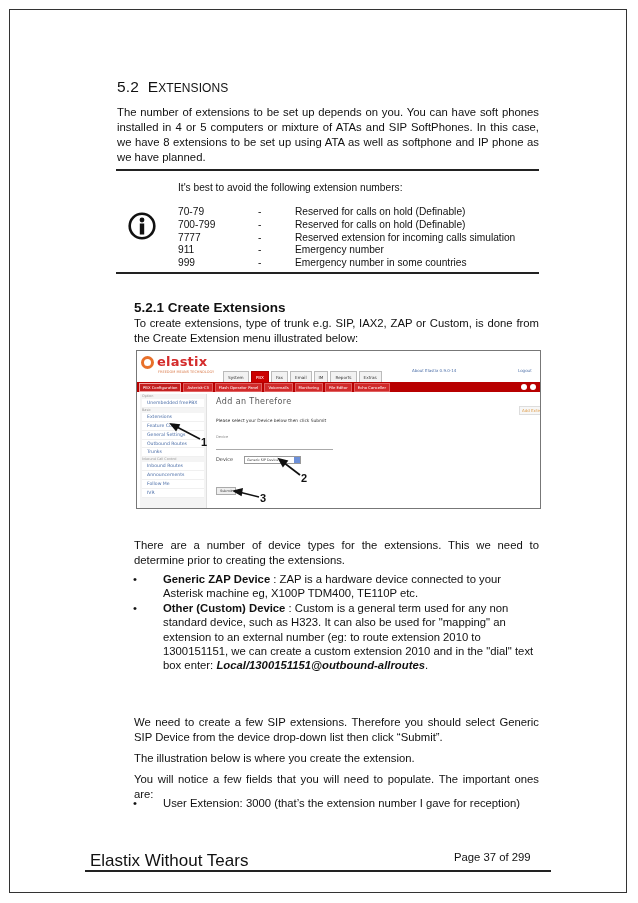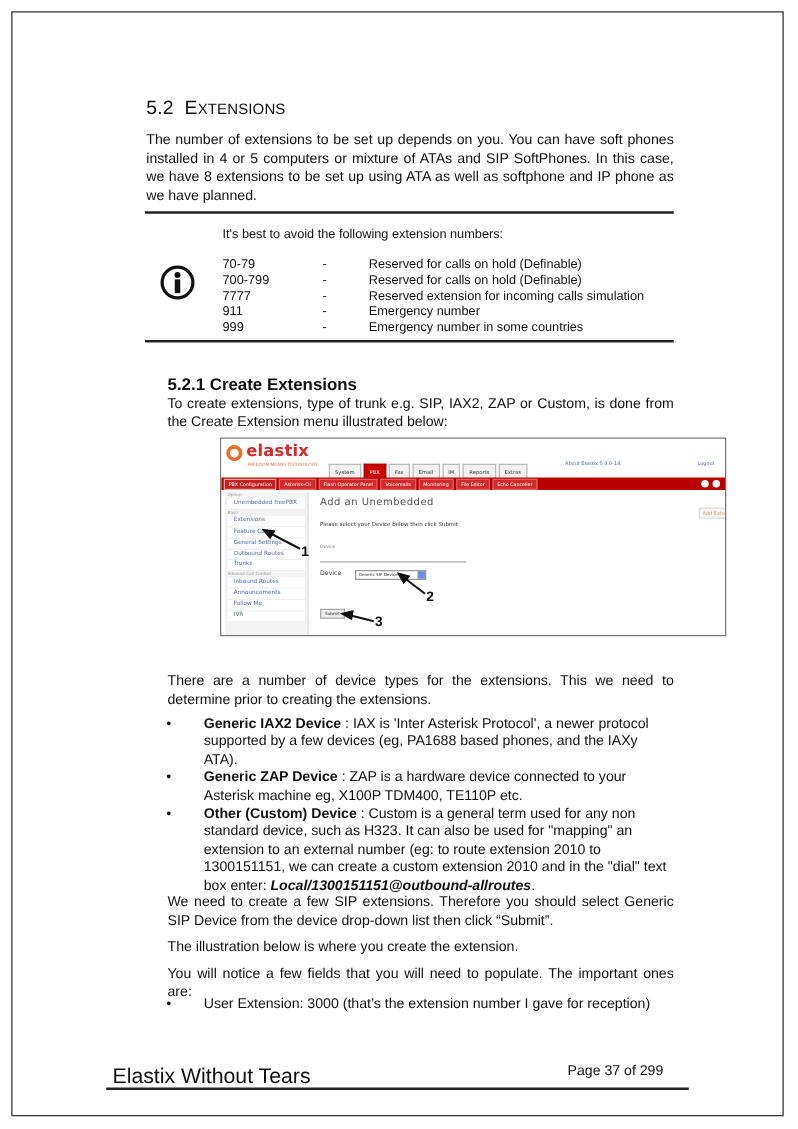--- a/index.html
+++ b/index.html
@@ -9,21 +9,21 @@
   .h2 { left:117px; top:78px; font-size:15.5px; font-weight:normal; letter-spacing:0.1px; }
   .h2 .sc { font-size:12px; }
   .p { font-size:11.3px; line-height:15px; text-align:justify; }
   .rule { position:absolute; height:2px; background:#222; }
   .note { font-size:10.2px; line-height:12.8px; }
   .note-row { display:flex; }
   .note-row .c1 { width:80px; }
   .note-row .c2 { width:37px; }
   .h3 { left:134px; top:300px; font-size:13.5px; font-weight:bold; }
   
-  .shot { position:absolute; left:136px; top:350px; width:403px; height:157px; border:1px solid #777; background:#fff; overflow:hidden; font-family:"DejaVu Sans", sans-serif;margin-left:40px; }
+  .shot { position:absolute; left:136px; top:350px; width:403px; height:157px; border:1px solid #777; background:#fff; overflow:hidden; font-family:"DejaVu Sans", sans-serif; }
   .shot .hdr { position:absolute; left:0; top:0; width:100%; height:31px; background:#fff; }
   .logo-circle { position:absolute; left:4px; top:5px; width:13px; height:13px; border-radius:50%; border:3px solid #e8702a; box-sizing:border-box; }
   .logo-text { position:absolute; left:20px; top:3px; font-size:13px; font-weight:bold; color:#d42b2b; letter-spacing:0.2px; }
   .logo-sub { position:absolute; left:21px; top:19px; font-size:3.5px; color:#d97a4a; }
   .tabs { position:absolute; left:86px; top:20px; display:flex; }
   .tab { font-size:4.2px; padding:2px 4px; margin-right:2px; border:1px solid #bbb; border-bottom:none; background:#f2f2f2; color:#333; height:7px; line-height:7px; }
   .tab.active { background:#c00; color:#fff; border-color:#a00; }
   .about { position:absolute; left:275px; top:17px; font-size:4px; color:#4a6da7; }
   .logout { position:absolute; left:381px; top:17px; font-size:4px; color:#4a6da7; }
   .subbar { position:absolute; left:0; top:31px; width:100%; height:10px; background:#b80000; display:flex; align-items:center; }
@@ -141,21 +141,21 @@
     <div class="it">Feature Codes</div>
     <div class="it">General Settings</div>
     <div class="it">Outbound Routes</div>
     <div class="it">Trunks</div>
     <div class="sec">Inbound Call Control</div>
     <div class="it">Inbound Routes</div>
     <div class="it">Announcements</div>
     <div class="it">Follow Me</div>
     <div class="it">IVR</div>
   </div>
-  <div class="main-title">Add an Unembedded</div>
+  <div class="main-title">Add an Therefore</div>
   <div class="main-msg">Please select your Device below then click Submit</div>
   <div class="main-lbl">Device</div>
   <div class="main-hr"></div>
   <div class="dev-lbl">Device</div>
   <div class="dev-sel">
     <span>Generic SIP Device</span>
     <span class="arr"></span>
   </div>
   <div class="submit">Submit</div>
   <div class="addext">Add Extension</div>
@@ -172,23 +172,20 @@
   </svg>
   <div class="num" style="left:64px; top:85px;">1</div>
   <div class="num" style="left:164px; top:121px;">2</div>
   <div class="num" style="left:123px; top:141px;">3</div>
 </div>
 
 <div class="abs p" style="left:134px; top:494px; width:405px;margin-top:44px;">There are a number of device types for the extensions.  This we need to determine prior to creating the extensions.</div>
 
 <div class="abs bullets">
   <div class="bl" style="margin-left:-15px; padding-left:30px;">
-    <b>Generic IAX2 Device</b><span> : IAX is 'Inter Asterisk Protocol', a newer protocol supported by a few devices (eg, PA1688 based phones, and the IAXy ATA).</span>
-  </div>
-  <div class="bl" style="margin-left:-15px; padding-left:30px;">
     <b>Generic ZAP Device</b><span> : ZAP is a hardware device connected to your Asterisk machine eg, X100P TDM400, TE110P etc.</span>
   </div>
   <div class="bl" style="margin-left:-15px; padding-left:30px;">
     <b>Other (Custom) Device</b><span> : Custom is a general term used for any non standard device, such as H323. It can also be used for "mapping" an extension to an external number (eg: to route extension 2010 to 1300151151, we can create a custom extension 2010 and in the "dial" text box enter: </span><b><i>Local/1300151151@outbound-allroutes</i></b><span>.</span>
   </div>
 </div>
 
 <div class="abs p" style="left:134px; top:715px; width:405px;">We need to create a few SIP extensions.  Therefore you should select Generic SIP Device from the device drop-down list then click “Submit”.</div>
 <div class="abs p" style="left:134px; top:751px; width:405px;">The illustration below is where you create the extension.</div>
 <div class="abs p" style="left:134px; top:772px; width:405px;">You will notice a few fields that you will need to populate.  The important ones are:</div>

